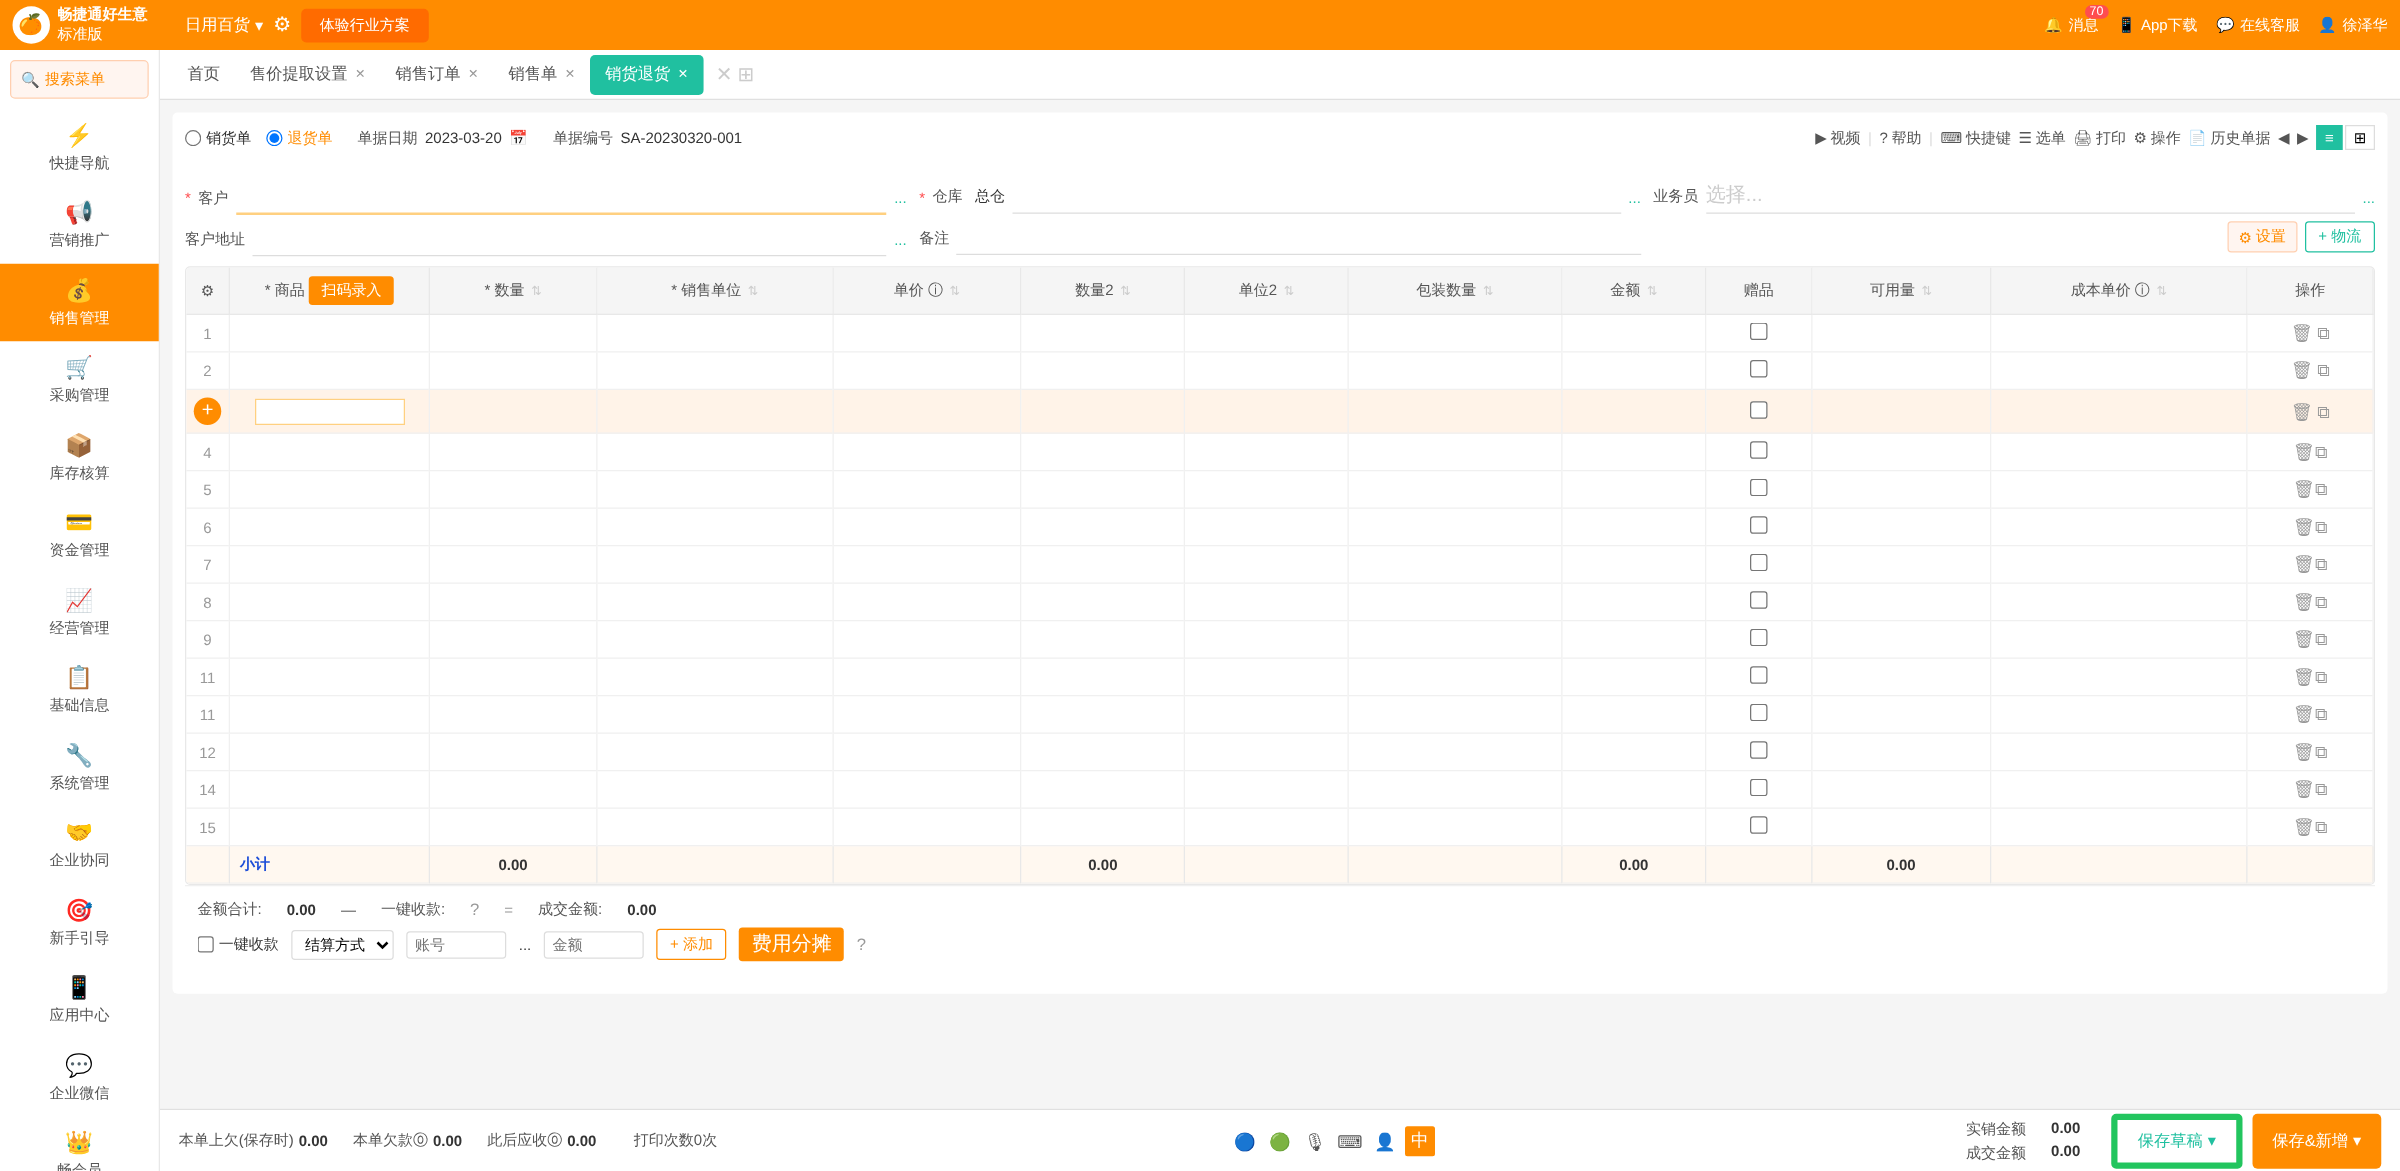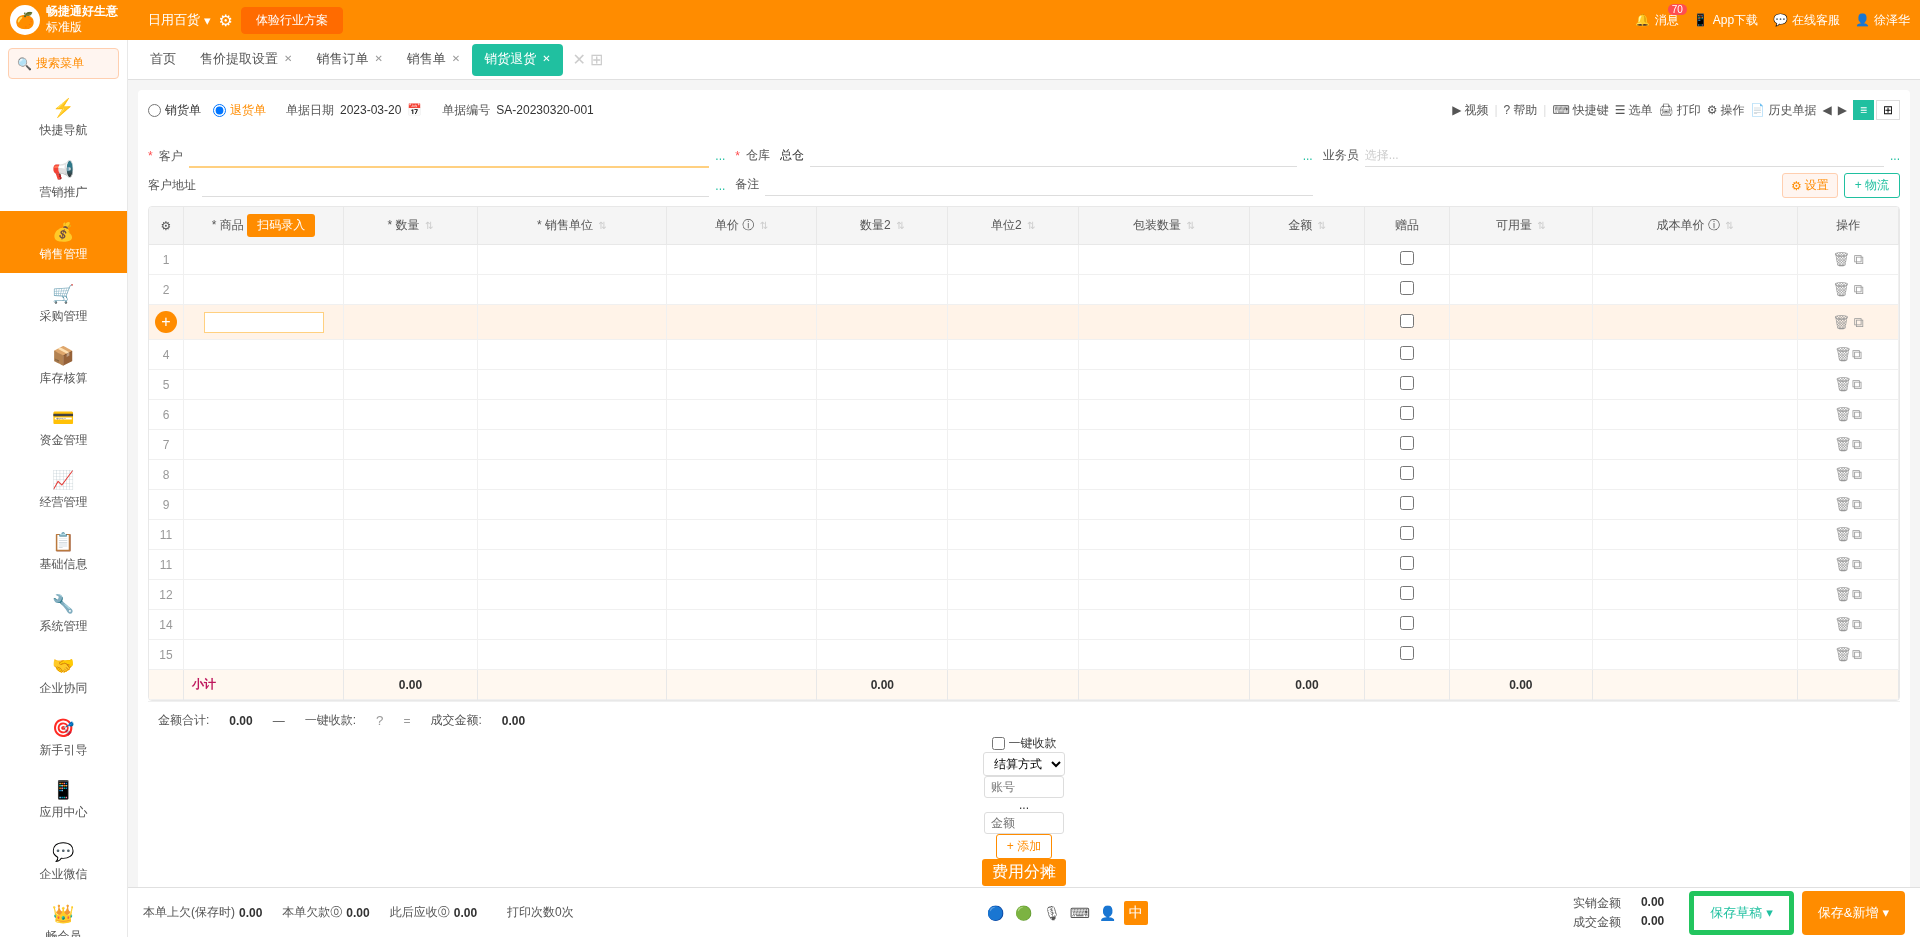--- a/index.html
+++ b/index.html
@@ -46,50 +46,50 @@
     .radio-item { display: flex; align-items: center; gap: 4px; cursor: pointer; }
     .form-field-row { display: flex; align-items: center; gap: 6px; }
     .form-label { color: #555; white-space: nowrap; }
     .required { color: #ff4d4f; }
     .form-value { color: #333; }
     .action-btn { background: transparent; border: none; cursor: pointer; color: #555; font-size: 12px; display: flex; align-items: center; gap: 3px; }
     .view-toggle { display: flex; gap: 2px; }
     .view-btn { padding: 2px 6px; border: 1px solid #ddd; background: #fff; cursor: pointer; font-size: 12px; }
     .view-btn.active { background: #20c0a0; color: #fff; border-color: #20c0a0; }
     .form-field { display: flex; align-items: center; gap: 6px; }
-    .field-input { flex: 1; border: none; border-bottom: 1px solid #ddd; padding: 4px 0; color: #a16207; font-size: 12px; outline: none; background: transparent; }
+    .field-input { flex: 1; border: none; border-bottom: 1px solid #ddd; padding: 4px 0; color: #a16207; font-size: 16px; outline: none; background: transparent; }
     .field-input::placeholder { color: #ccc; }
     .field-dots { color: #20c0a0; cursor: pointer; }
     .add-logistics-btn { background: transparent; border: 1px solid #20c0a0; color: #20c0a0; padding: 3px 10px; border-radius: 3px; cursor: pointer; font-size: 12px; }
 
     
     .table-container { border: 1px solid #e8e8e8; border-radius: 4px; overflow: hidden; }
     .scan-input-btn { background: #ff8c00; color: #fff; border: none; padding: 3px 10px; border-radius: 3px; cursor: pointer; font-size: 12px; }
     table { width: 100%; border-collapse: collapse; font-size: 12px; }
     thead tr { background: #f5f5f5; }
     thead th { padding: 7px 6px; text-align: center; border-right: 1px solid #e8e8e8; border-bottom: 1px solid #e8e8e8; color: #555; font-weight: normal; white-space: nowrap; position: relative; }
     thead th .sort-icon { color: #ccc; font-size: 10px; margin-left: 2px; }
     tbody tr { border-bottom: 1px solid #f0f0f0; }
     tbody tr.highlighted { background: #fff3e8; }
     tbody td { padding: 6px 6px; text-align: center; border-right: 1px solid #f0f0f0; color: #555; }
     tbody td:first-child { color: #999; width: 30px; }
     .subtotal-row { background: #fff8f0; font-weight: bold; }
-    .subtotal-row td { padding: 6px; color: #be185d; border-right: 1px solid #e8e8e8; }
+    .subtotal-row td { padding: 6px; color: #1d4ed8; border-right: 1px solid #e8e8e8; }
     .add-row-btn { width: 22px; height: 22px; background: #ff8c00; color: #fff; border: none; border-radius: 50%; cursor: pointer; font-size: 16px; display: flex; align-items: center; justify-content: center; }
     .row-action-btn { background: transparent; border: none; cursor: pointer; color: #999; font-size: 14px; }
     .checkbox-cell input[type=checkbox] { width: 14px; height: 14px; }
 
     
     .bottom-form { padding: 10px; background: #fff; border-top: 1px solid #f0f0f0; margin-top: 0; }
     .total-row { display: flex; align-items: center; gap: 20px; font-size: 12px; }
     .total-label { color: #555; }
     .total-value { color: #333; font-weight: bold; }
     .total-equals { color: #999; }
     .minus-icon { color: #555; }
-    .payment-row { display: flex; align-items: center; gap: 0; padding: 6px 0; flex-direction: column; }
+    .payment-row { display: flex; align-items: center; gap: 10px; padding: 6px 0; }
     .payment-checkbox { display: flex; align-items: center; gap: 4px; }
     .payment-select { border: 1px solid #ddd; padding: 3px 6px; border-radius: 3px; font-size: 12px; background: #fff; }
     .payment-input { border: 1px solid #ddd; padding: 3px 6px; border-radius: 3px; font-size: 12px; width: 80px; }
     .add-btn { background: transparent; border: 1px solid #ff8c00; color: #ff8c00; padding: 3px 10px; border-radius: 3px; cursor: pointer; font-size: 12px; }
     .fee-split-btn { background: #ff8c00; color: #fff; border: none; padding: 3px 10px; border-radius: 3px; cursor: pointer; font-size: 16px; }
     .help-btn { background: transparent; border: none; color: #999; cursor: pointer; }
 
     
     .status-bar { display: flex; gap: 20px; }
     .status-item { display: flex; align-items: center; gap: 4px; color: #555; }

